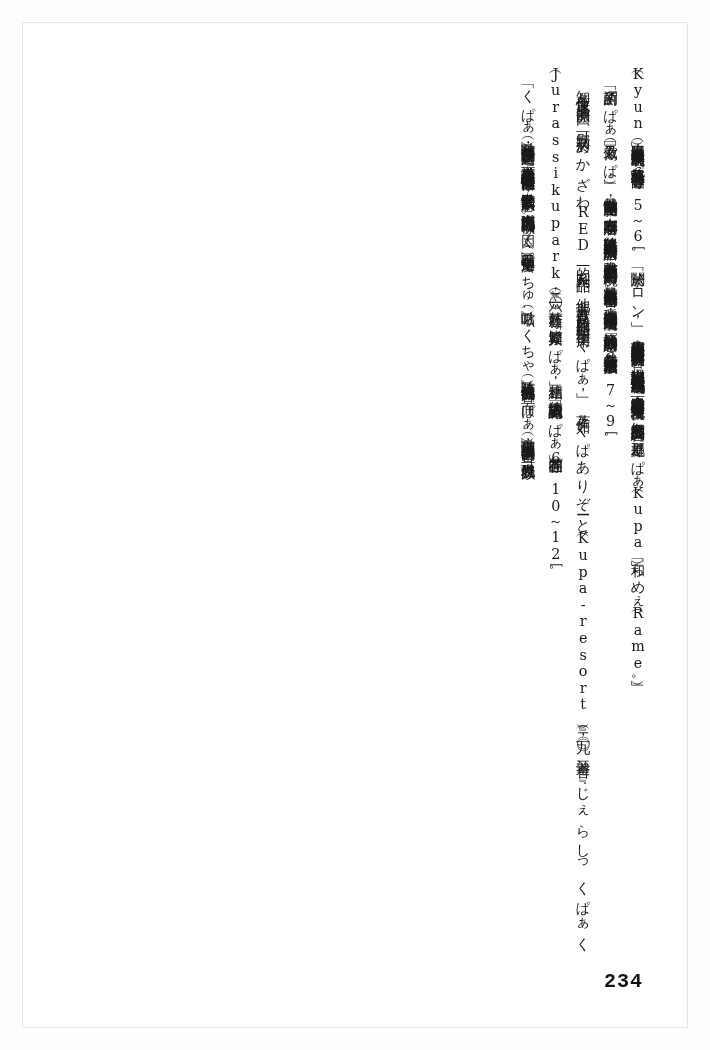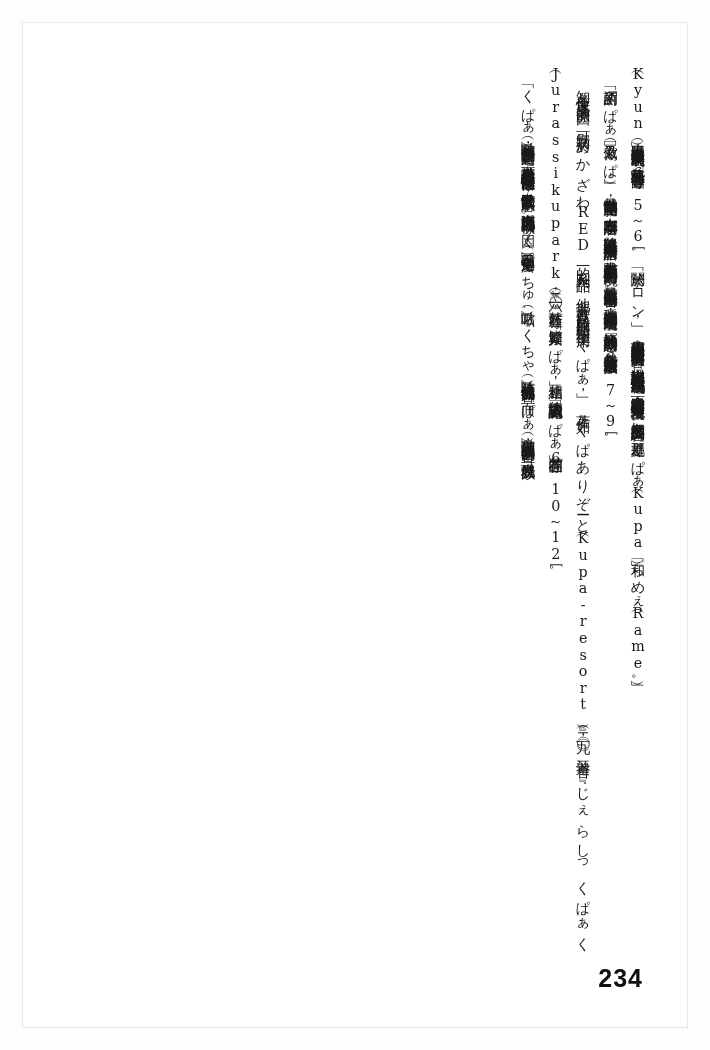--- a/index.html
+++ b/index.html
@@ -54,22 +54,22 @@
     padding: 0;
     text-indent: 1em;
   }
   .vtext p.noindent {
     text-indent: 0;
   }
   .page-number {
     position: absolute;
     right: 44px;
     bottom: 34px;
-    font-family: Liberation Sans, sans-serif;
-    font-size: 25px;
+    font-family: Liberation Mono, monospace;
+    font-size: 20px;
     font-weight: bold;
     letter-spacing: 1px;
     color: #111;
   }
 </style>
 </head>
 <body>
 
 <div class="page">
   <div class="page-inner">

